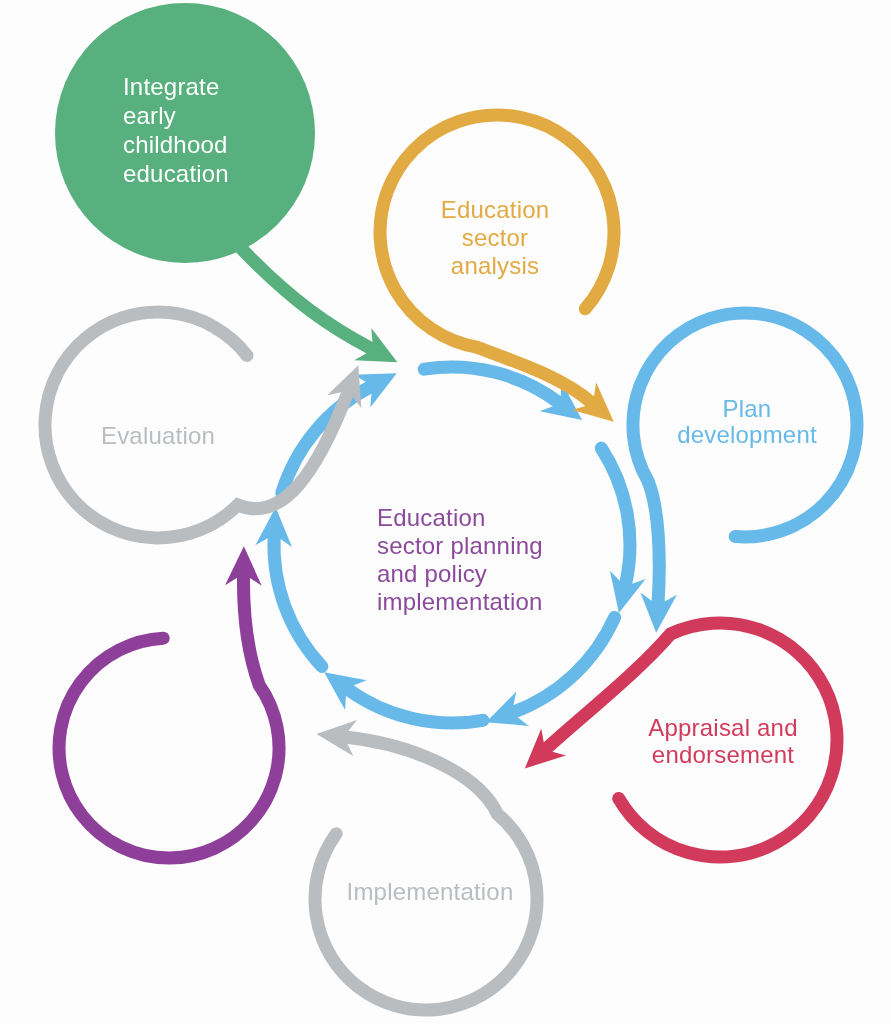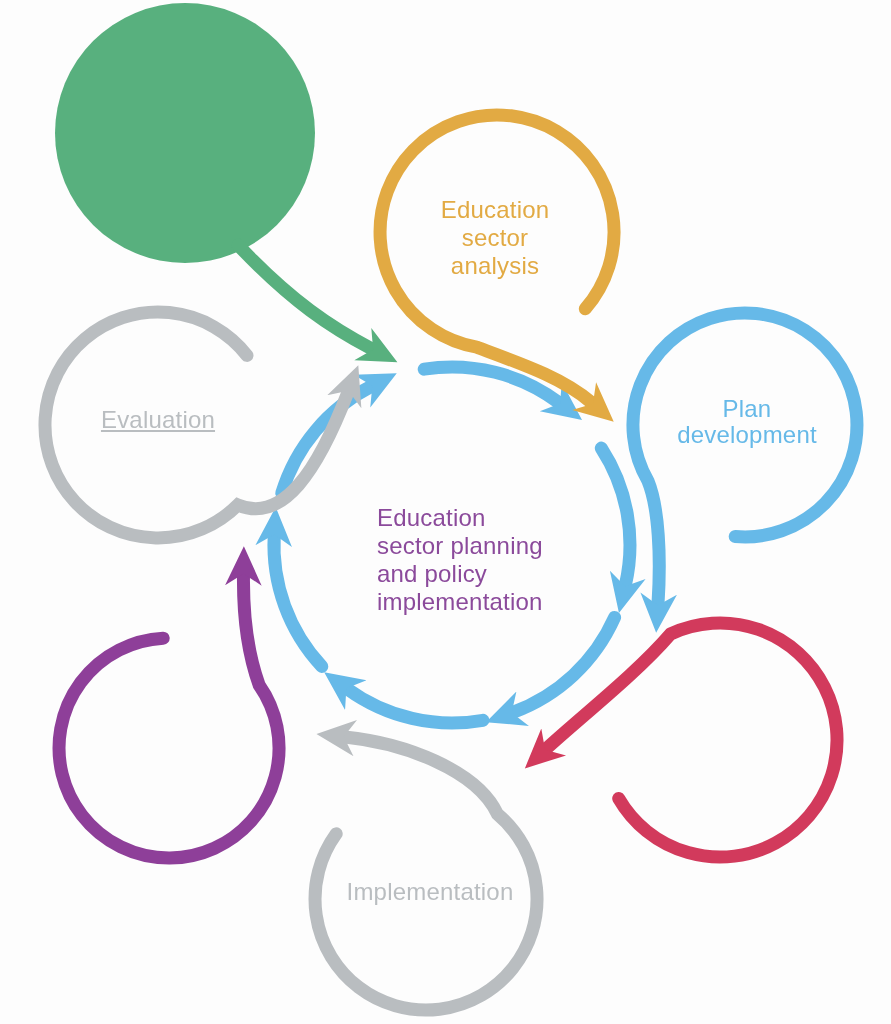--- a/index.html
+++ b/index.html
@@ -110,32 +110,38 @@
 
     <g>
       <path class="ln s-purple" marker-end="url(#ah-purple)" d="M163.2,638.2 A110,110 0 1 0 259.1,684.9 C248,654 243,614 243.5,575"></path>
     </g>
 
     <g>
       <path class="ln s-gray" marker-end="url(#ah-gray)" d="M247,355.4 A113,113 0 1 0 237.9,504.9 C283,524 318,470 348,392"></path>
     </g>
   </svg>
 
+  <div class="lbl lbl-integrate" style="left:123px;top:72px;width:180px;">Integrate
+early
+childhood
+education</div>
 
   <div class="lbl lbl-analysis center-align" style="left:395px;top:196px;width:200px;">Education
 sector
 analysis</div>
 
   <div class="lbl lbl-plan center-align" style="left:627px;top:396px;width:240px;">Plan
 development</div>
 
+  <div class="lbl lbl-appraisal center-align" style="left:603px;top:714px;width:240px;">Appraisal and
+endorsement</div>
 
   <div class="lbl lbl-implementation center-align" style="left:320px;top:878px;width:220px;">Implementation</div>
 
 
-  <div class="lbl lbl-evaluation center-align" style="left:58px;top:406px;width:200px;text-decoration:underline;">Evaluation</div>
+  <div class="lbl lbl-evaluation center-align" style="left:58px;top:422px;width:200px;">Evaluation</div>
 
   <div class="lbl lbl-center" style="left:377px;top:504px;width:200px;">Education
 sector planning
 and policy
 implementation</div>
 
 </div>
 
 </body></html>

